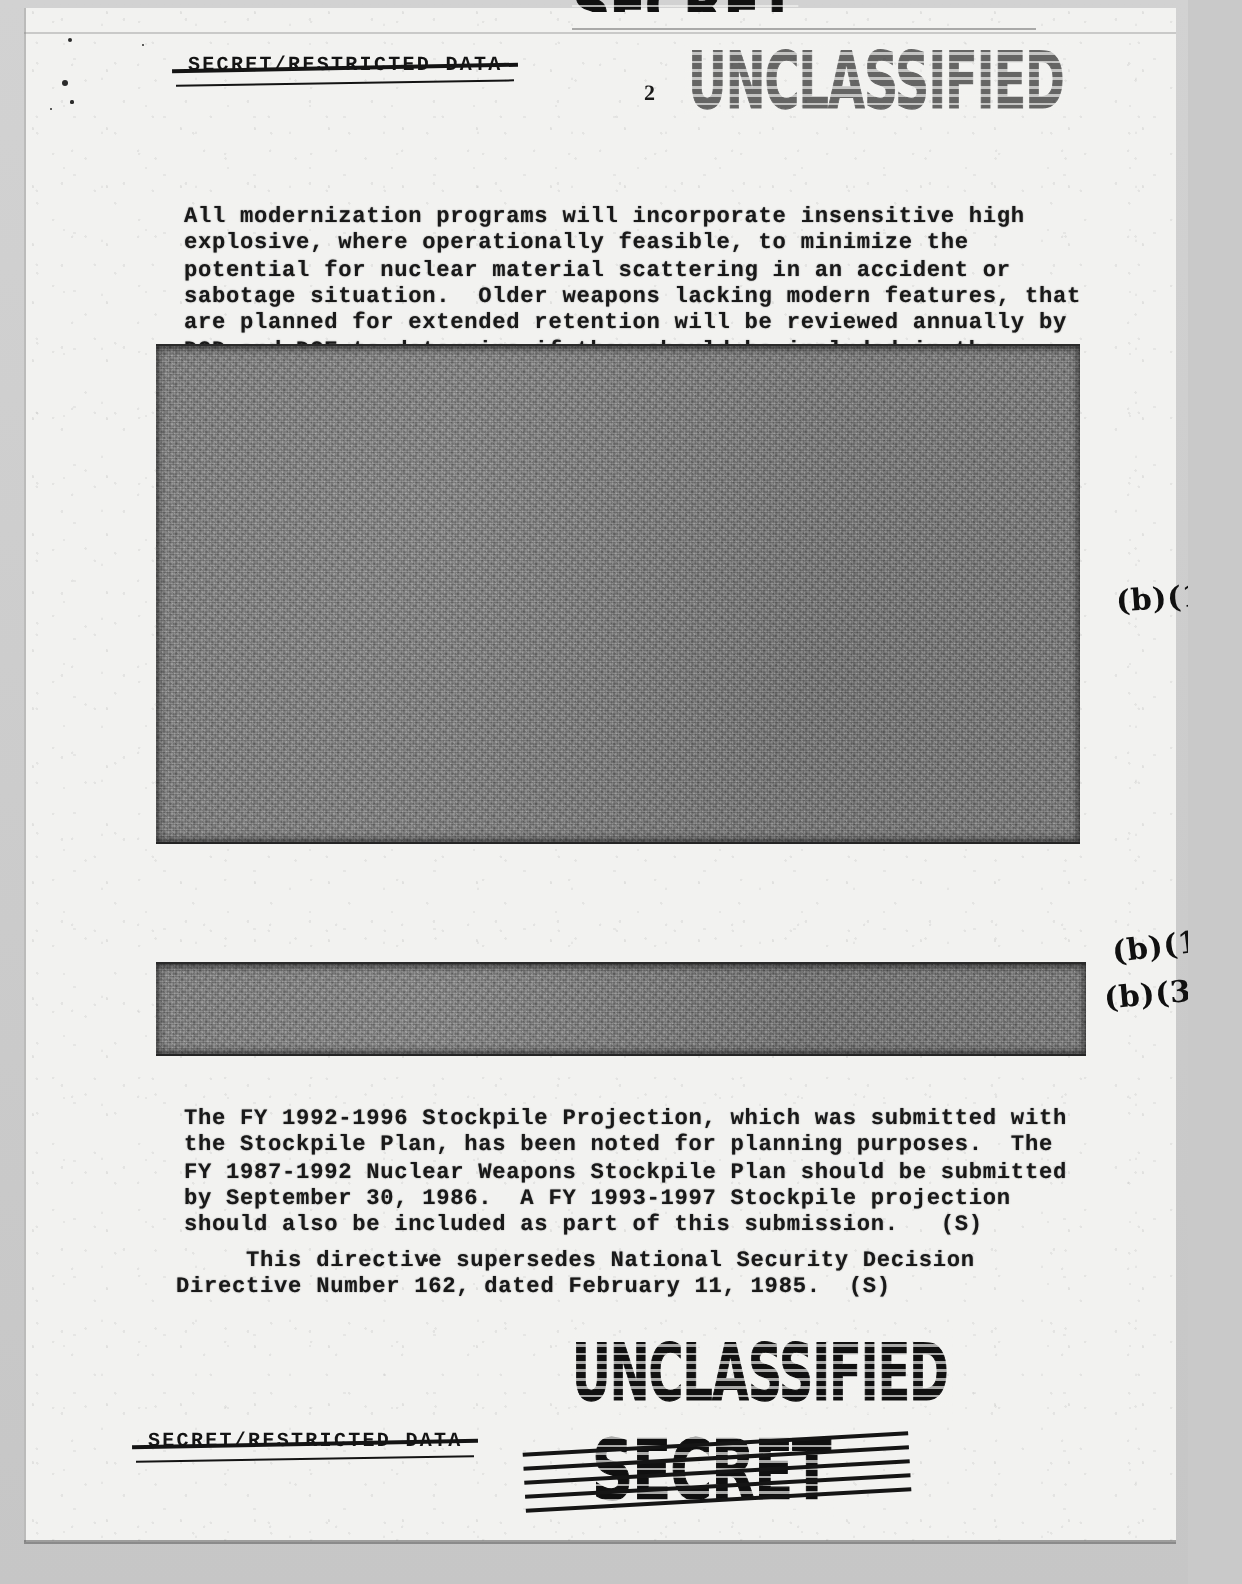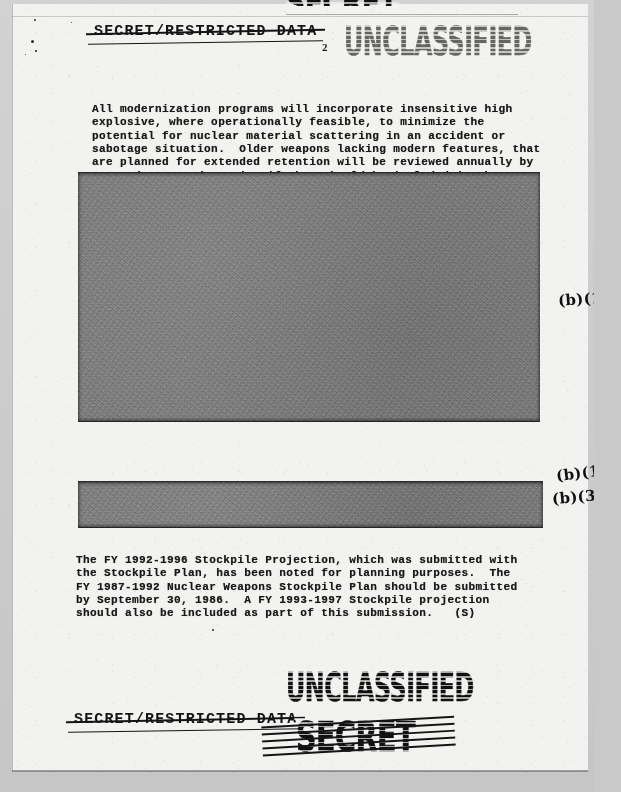--- a/index.html
+++ b/index.html
@@ -96,21 +96,21 @@
   .page-no {
     font-family: "Liberation Serif", serif;
     font-size: 11px;
     font-weight: 700;
     color: #1a1a1a;
   }
 
   
   .banner {
     font-family: "Liberation Mono", "DejaVu Sans Mono", monospace;
-    font-size: 15px;
+    font-size: 10px;
     font-weight: 700;
     letter-spacing: 1.15px;
     color: #141414;
     position: relative;
     display: inline-block;
     padding: 0 2px;
     white-space: pre;
   }
   
   .banner::before {
@@ -282,26 +282,28 @@
   <div class="lay redaction" style="left:78px; top:172px; width:462px; height:248px;"></div>
 
   <div class="lay handwrite hw-a" style="left:558px; top:290px;">(b)(1)</div>
 
 
   <div class="lay redaction" style="left:78px; top:481px; width:465px; height:45px;"></div>
 
   <div class="lay handwrite hw-b" style="left:556px; top:464px;">(b)(1)</div>
   <div class="lay handwrite hw-c" style="left:552px; top:488px;">(b)(3)</div>
 
-  <div class="lay body-text" style="left:76px; top:535px;">The FY 1992-1996 Stockpile Projection, which was submitted with
+  <div class="lay body-text" style="left:92px; top:535px;">The FY 1992-1996 Stockpile Projection, which was submitted with
 the Stockpile Plan, has been noted for planning purposes.  The
 FY 1987-1992 Nuclear Weapons Stockpile Plan should be submitted
 by September 30, 1986.  A FY 1993-1997 Stockpile projection
 should also be included as part of this submission.   (S)</div>
 
+  <div class="lay body-text" style="left:88px; top:606px;">     This directive supersedes National Security Decision
+Directive Number 162, dated February 11, 1985.  (S)</div>
 
   <div class="lay" style="left:72px; top:710px;">
     <span class="banner">SECRET/RESTRICTED DATA</span>
   </div>
 
   <div class="lay" style="left:286px; top:672px;">
     <span class="stamp stamp-unclass rough" style="display:inline-block;">UNCLASSIFIED</span>
   </div>
 
   <div class="lay" style="left:296px; top:718px;">

